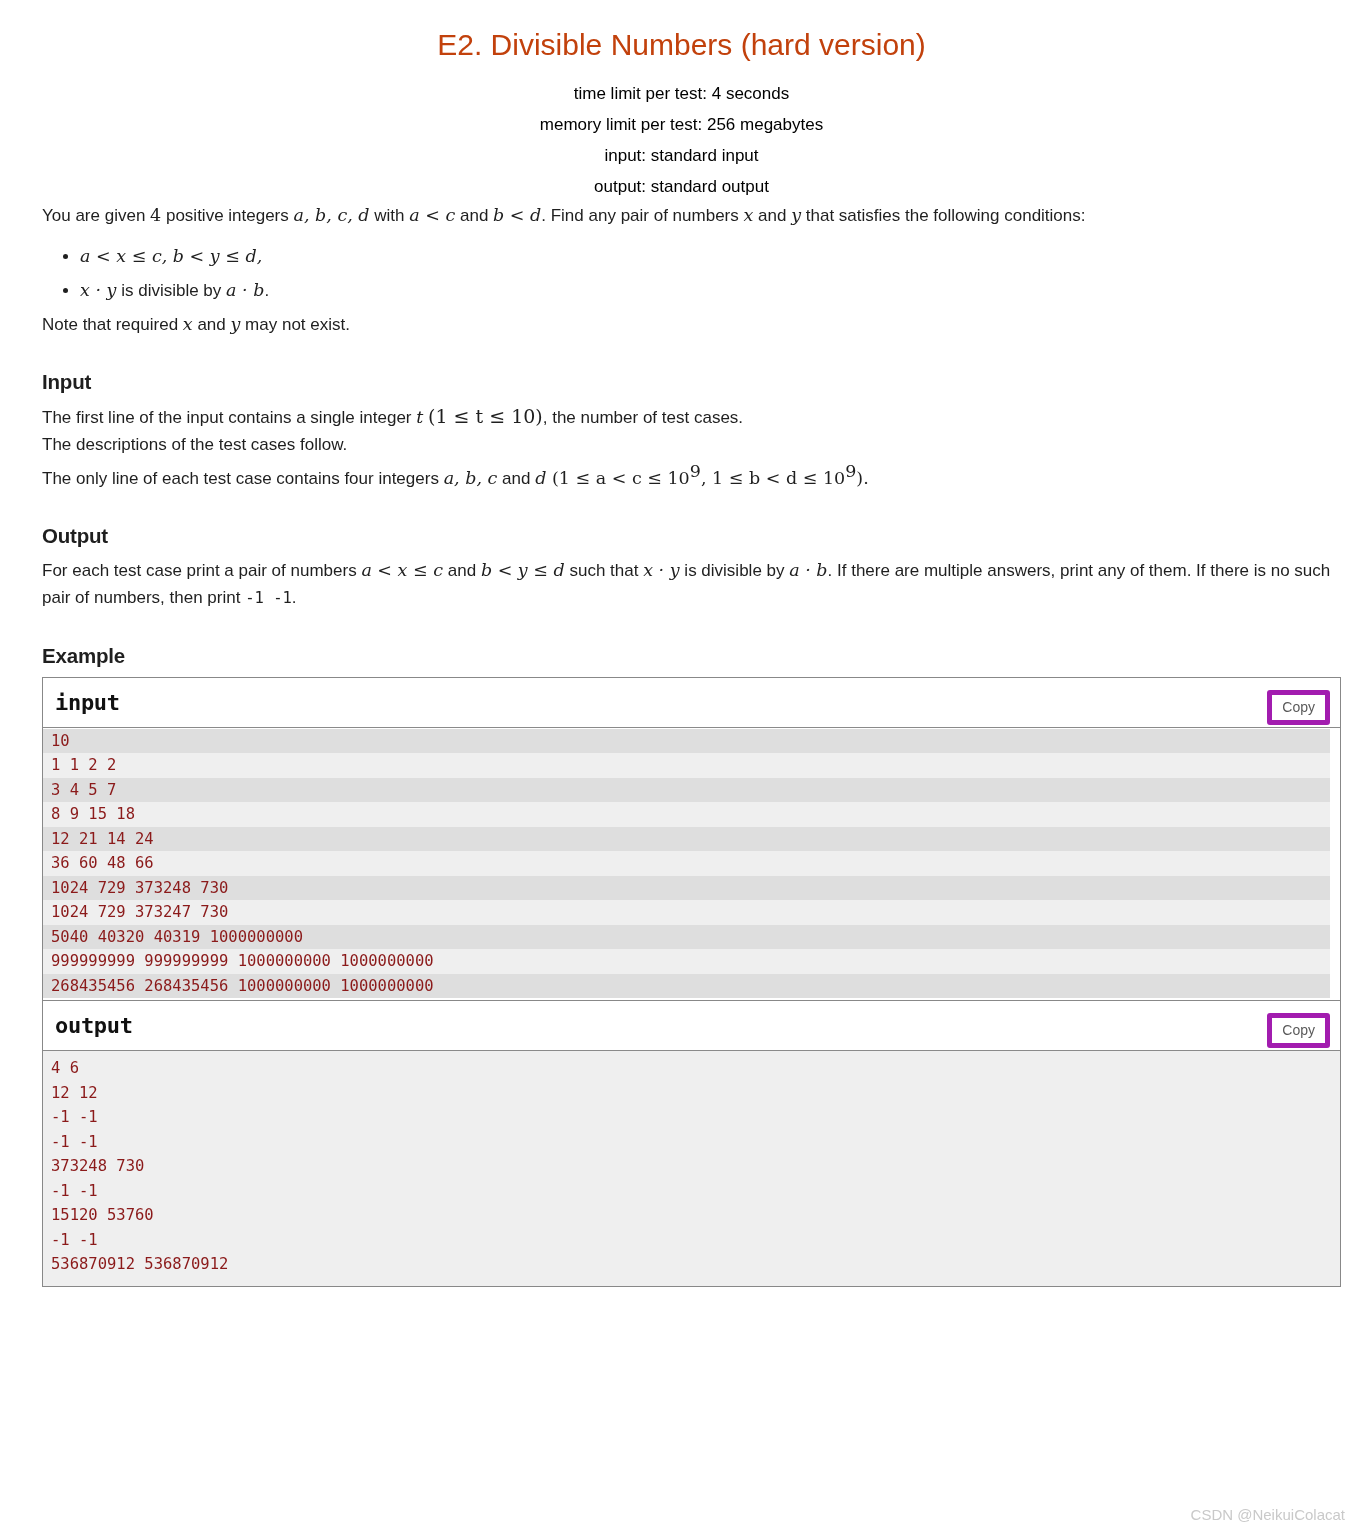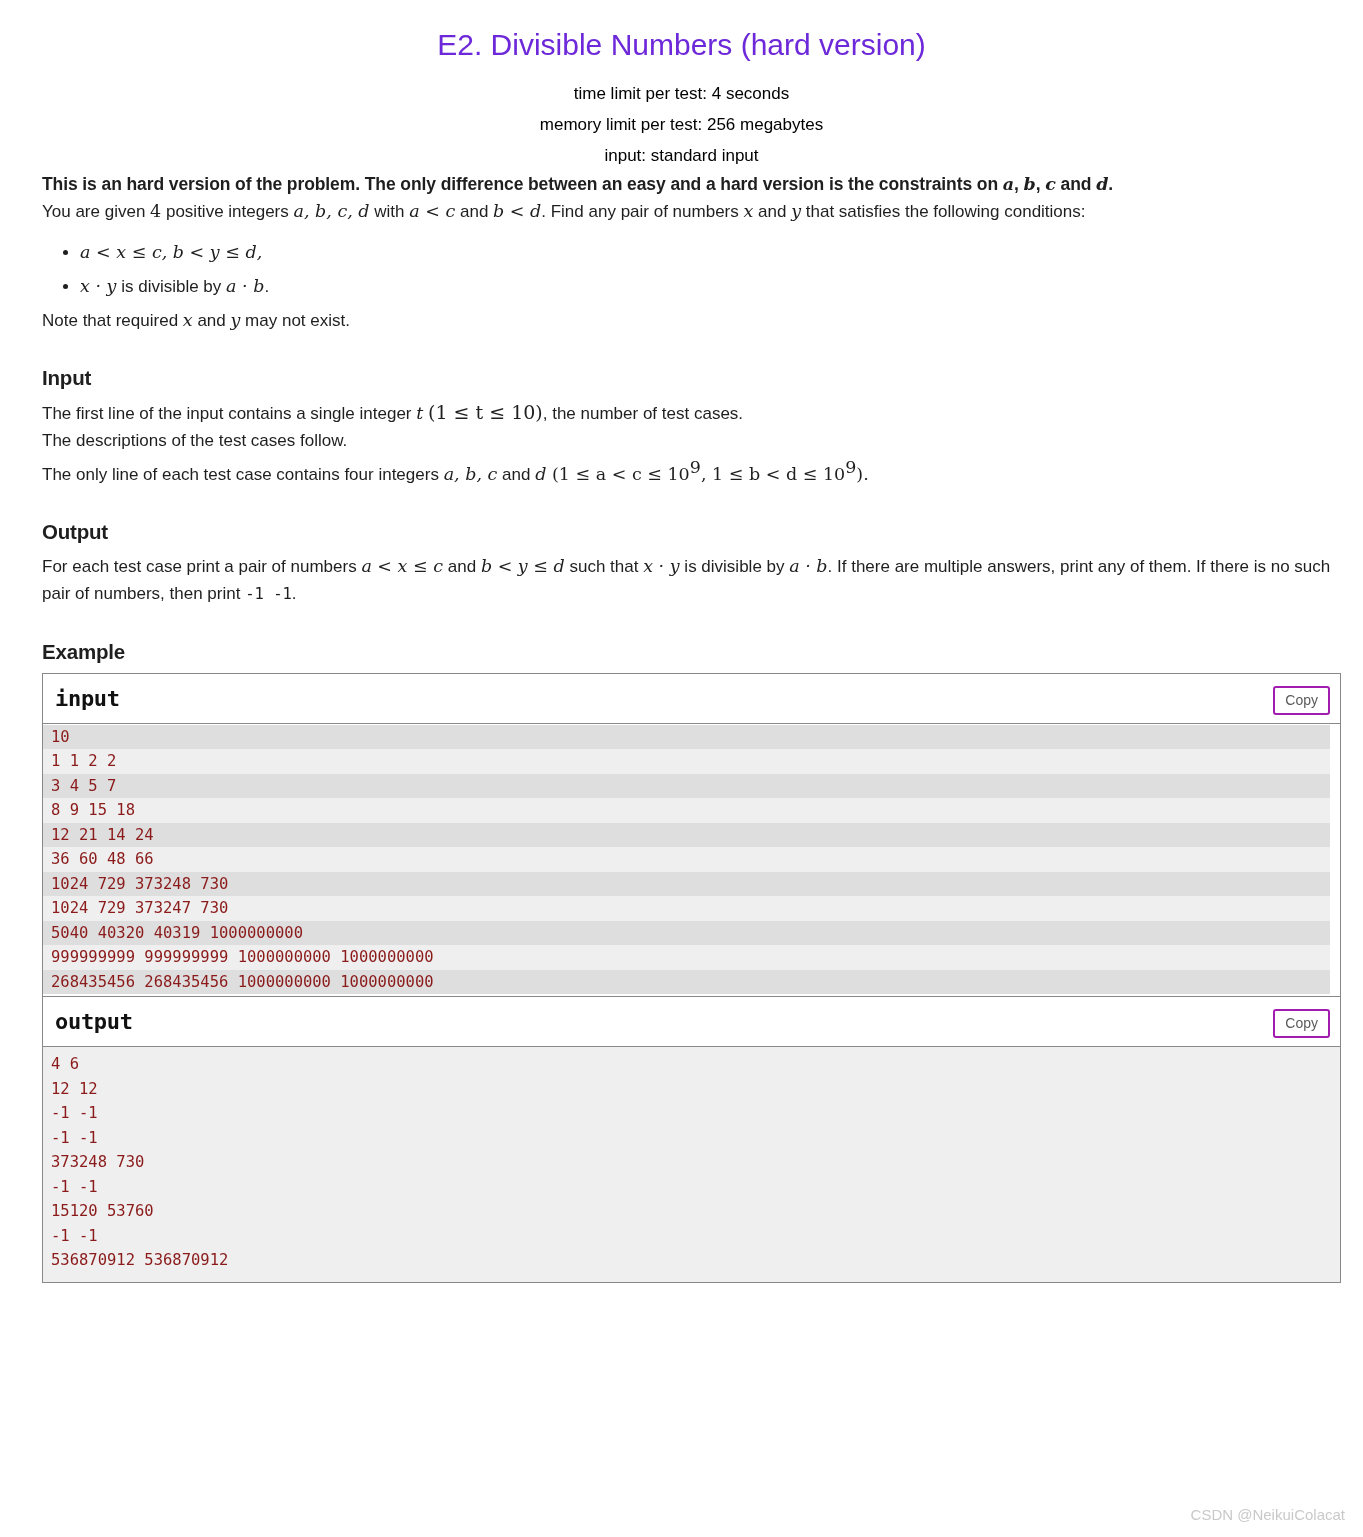--- a/index.html
+++ b/index.html
@@ -23,21 +23,21 @@
   
   .problem-header {
     text-align: center;
     padding-top: 26px;
   }
   .problem-title {
     font-size: 30px;
     font-weight: normal;
     line-height: 38px;
     margin: 0 0 14px 0;
-    color: #6d28d9;
+    color: #c2410c;
   }
   .limit-line {
     font-size: 17px;
     line-height: 31px;
     color: #000000;
   }
   
   .content {
     padding: 0 22px 0 42px;
     font-size: 17px;
@@ -125,21 +125,21 @@
     letter-spacing: -0.3px;
   }
   .copy-btn {
     position: absolute;
     top: 12px;
     right: 10px;
     font-family: "Liberation Sans", sans-serif;
     font-size: 14px;
     color: #5a5a5a;
     background: #ffffff;
-    border: 2px solid #a21caf;
+    border: 5px solid #a21caf;
     border-radius: 3px;
     padding: 4px 10px 5px 10px;
     cursor: pointer;
     line-height: 16px;
   }
   pre.io-data {
     margin: 0;
     padding: 0;
     font-family: "DejaVu Sans Mono", "Liberation Mono", monospace;
     font-size: 15.5px;
@@ -181,25 +181,25 @@
 </head>
 <body>
 
 <div class="page">
 
   <div class="problem-header">
     <h1 class="problem-title">E2. Divisible Numbers (hard version)</h1>
     <div class="limit-line">time limit per test: 4 seconds</div>
     <div class="limit-line">memory limit per test: 256 megabytes</div>
     <div class="limit-line">input: standard input</div>
+    <div class="limit-line">output: standard output</div>
   </div>
 
   <div class="content">
 
-    <p class="para legend"><span>This is an hard version of the problem. The only difference between an easy and a hard version is the constraints on </span><span class="m">a</span><span>, </span><span class="m">b</span><span>, </span><span class="m">c</span><span> and </span><span class="m">d</span><span>.</span></p>
 
     <p class="para para-gap"><span>You are given </span><span class="mn">4</span><span> positive integers </span><span class="m">a, b, c, d</span><span> with </span><span class="m">a &lt; c</span><span> and </span><span class="m">b &lt; d</span><span>. Find any pair of numbers </span><span class="m">x</span><span> and </span><span class="m">y</span><span> that satisfies the following conditions:</span></p>
 
     <ul class="cond-list">
       <li><span class="m">a &lt; x ≤ c, b &lt; y ≤ d,</span></li>
       <li><span class="m">x · y</span><span> is divisible by </span><span class="m">a · b</span><span>.</span></li>
     </ul>
 
     <p class="para para-gap"><span>Note that required </span><span class="m">x</span><span> and </span><span class="m">y</span><span> may not exist.</span></p>
 

